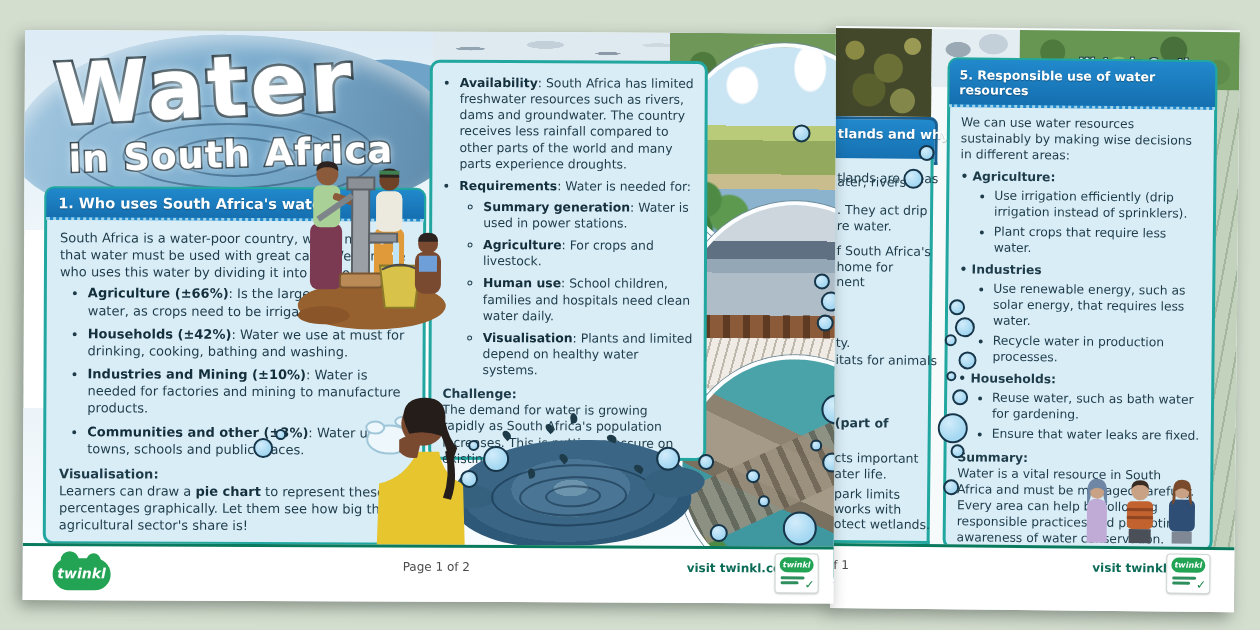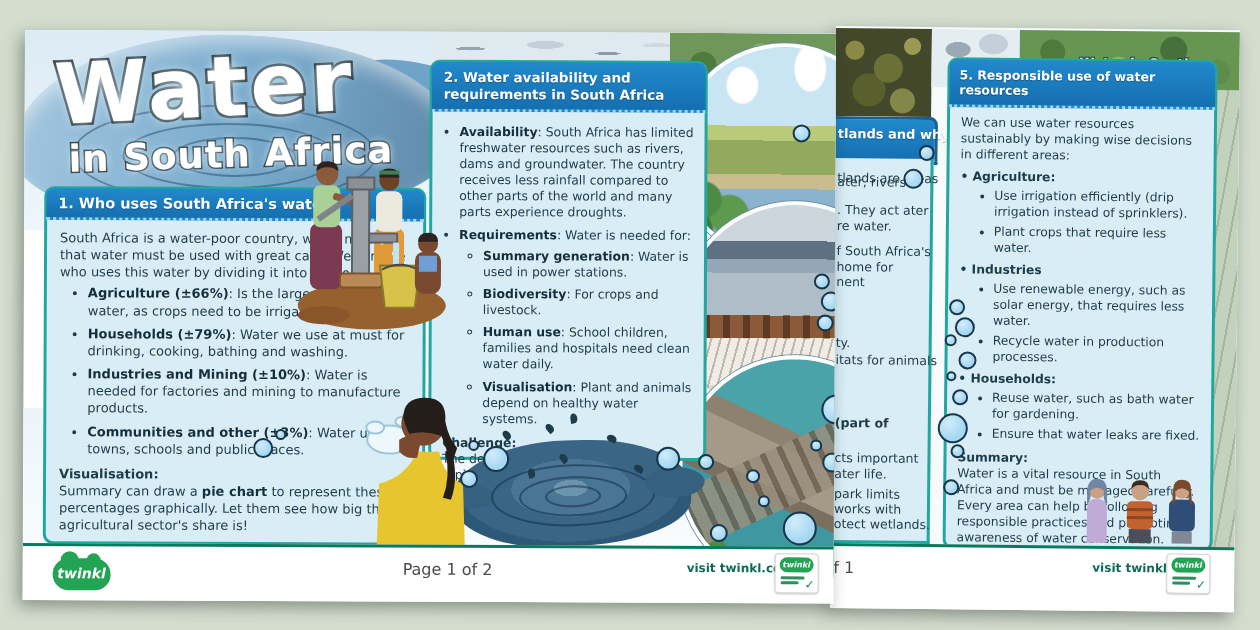--- a/index.html
+++ b/index.html
@@ -85,21 +85,21 @@
     border-radius:52% 48% 55% 45%/58% 50% 45% 50%;transform:rotate(-2deg);}
   .puddle::before{content:"";position:absolute;left:-26px;top:38px;width:70px;height:26px;background:#35617f;
     border-radius:50%;transform:rotate(8deg);}
   .puddle::after{content:"";position:absolute;right:-14px;top:30px;width:60px;height:30px;background:#35617f;border-radius:50%;}
   .pring{position:absolute;border:2px solid rgba(16,46,70,.55);border-radius:50%;}
 
   
   .footer{position:absolute;left:0;width:100%;background:#fff;border-top:3px solid #0a7a5e;z-index:9;}
   #page1 .footer{top:513px;height:57px;}
   #page2 .footer{top:517px;height:65px;}
-  .pagenum{position:absolute;font-size:16px;color:#4a4a4a;}
+  .pagenum{position:absolute;font-size:12px;color:#4a4a4a;}
   .visit{position:absolute;font-size:12px;font-weight:bold;color:#0c6b57;}
   .tw-logo{position:absolute;width:58px;height:32px;background:#23a455;border-radius:16px;z-index:2;
     color:#fff;font-weight:bold;font-style:italic;font-size:14px;text-align:center;line-height:30px;}
   .tw-logo::before{content:"";position:absolute;left:8px;top:-7px;width:18px;height:18px;border-radius:50%;background:#23a455;}
   .tw-logo::after{content:"";position:absolute;right:10px;top:-5px;width:14px;height:14px;border-radius:50%;background:#23a455;}
   .badge{position:absolute;width:42px;height:38px;background:#fff;border:1px solid #cfd6d2;border-radius:4px;
     box-shadow:0 1px 2px rgba(0,0,0,.2);}
   .badge .cloud{position:absolute;left:4px;top:3px;width:34px;height:15px;background:#23a455;border-radius:8px;
     color:#fff;font-size:8px;font-weight:bold;font-style:italic;text-align:center;line-height:15px;}
   .badge .l1,.badge .l2{position:absolute;left:5px;height:3px;background:#2e8f5d;border-radius:2px;}
@@ -167,21 +167,21 @@
     <div class="p2-clouds"></div>
     <div class="p2-green"></div>
     <div class="p2-band"></div>
     <div class="p2-banner">Water in South Africa</div>
 
     <div id="p4head"></div>
     <div id="p4headtext">tlands and why</div>
     <div id="p4body"></div>
     <span class="frag" style="top:144px">tlands are areas</span>
     <span class="frag" style="top:148px">ater, rivers</span>
-    <span class="frag" style="top:176px">. They act ater</span>
+    <span class="frag" style="top:176px">. They act drip</span>
     <span class="frag" style="top:192px">re water.</span>
     <span class="frag" style="top:217px">f South Africa's</span>
     <span class="frag" style="top:233px">home for</span>
     <span class="frag" style="top:248px">nent</span>
     <span class="frag" style="top:309px">ty.</span>
     <span class="frag" style="top:326px">itats for animals</span>
     <span class="frag b" style="top:389px">(part of</span>
     <span class="frag" style="top:424px">cts important</span>
     <span class="frag" style="top:440px">ater life.</span>
     <span class="frag" style="top:460px">park limits</span>
@@ -286,40 +286,39 @@
     <div class="circ" id="c3">
       <div class="wall"></div>
     </div>
 
     <div class="panel" id="panel1">
       <div class="sec-head">1. Who uses South Africa's water?</div>
       <div class="pbody">
         <div>South Africa is a water-poor country, which means that water must be used with great care. We can see who uses this water by dividing it into sections:</div>
         <ul>
           <li><b>Agriculture (±66%)</b><span>: Is the largest user of water, as crops need to be irrigated.</span></li>
-          <li><b>Households (±79%)</b><span>: Water we use at must for drinking, cooking, bathing and washing.</span></li>
+          <li><b>Households (±42%)</b><span>: Water we use at must for drinking, cooking, bathing and washing.</span></li>
           <li><b>Industries and Mining (±10%)</b><span>: Water is needed for factories and mining to manufacture products.</span></li>
           <li><b>Communities and other (±3%)</b><span>: Water used in towns, schools and public places.</span></li>
         </ul>
         <div class="plabel">Visualisation:</div>
-        <div><span>Summary can draw a </span><b>pie chart</b><span> to represent these percentages graphically. Let them see how big the agricultural sector's share is!</span></div>
+        <div><span>Learners can draw a </span><b>pie chart</b><span> to represent these percentages graphically. Let them see how big the agricultural sector's share is!</span></div>
       </div>
     </div>
 
     <div class="panel" id="panel2">
-      <div class="sec-head">2. Water availability and requirements in South Africa</div>
       <div class="pbody">
         <ul>
           <li><b>Availability</b><span>: South Africa has limited freshwater resources such as rivers, dams and groundwater. The country receives less rainfall compared to other parts of the world and many parts experience droughts.</span></li>
           <li><b>Requirements</b><span>: Water is needed for:</span>
             <ul>
               <li><b>Summary generation</b><span>: Water is used in power stations.</span></li>
-              <li><b>Biodiversity</b><span>: For crops and livestock.</span></li>
+              <li><b>Agriculture</b><span>: For crops and livestock.</span></li>
               <li><b>Human use</b><span>: School children, families and hospitals need clean water daily.</span></li>
-              <li><b>Visualisation</b><span>: Plant and animals depend on healthy water systems.</span></li>
+              <li><b>Visualisation</b><span>: Plants and limited depend on healthy water systems.</span></li>
             </ul>
           </li>
         </ul>
         <div class="plabel">Challenge:</div>
         <div>The demand for water is growing rapidly as South Africa's population increases. This is putting pressure on existing water resources.</div>
       </div>
     </div>
 
     <svg class="illus" style="left:270px;top:106px;width:155px;height:195px" viewBox="0 0 155 195">
       <ellipse cx="78" cy="168" rx="74" ry="24" fill="#96612f"></ellipse>

